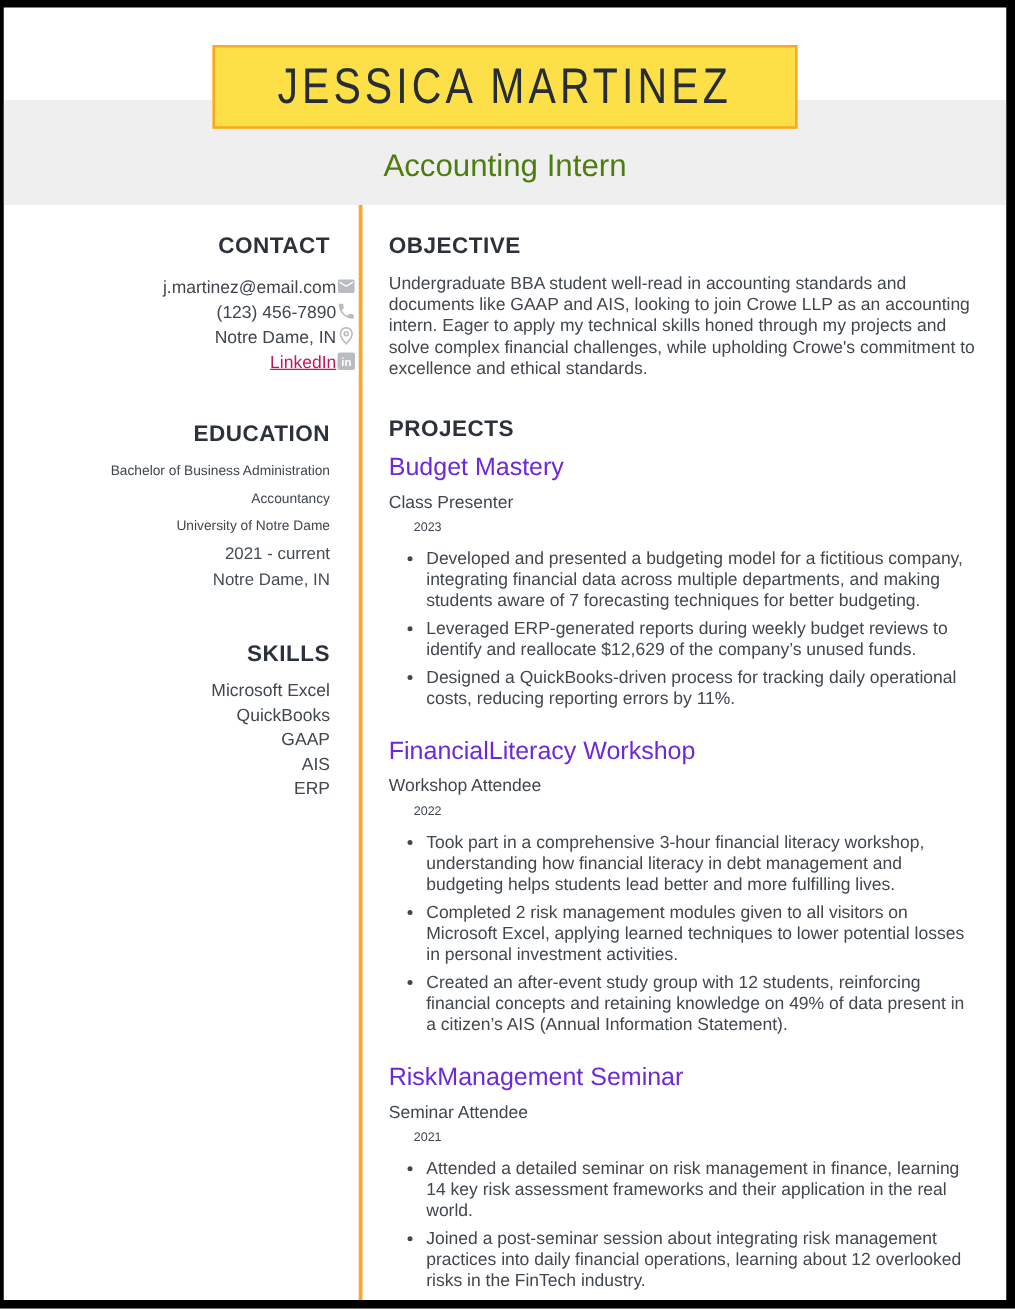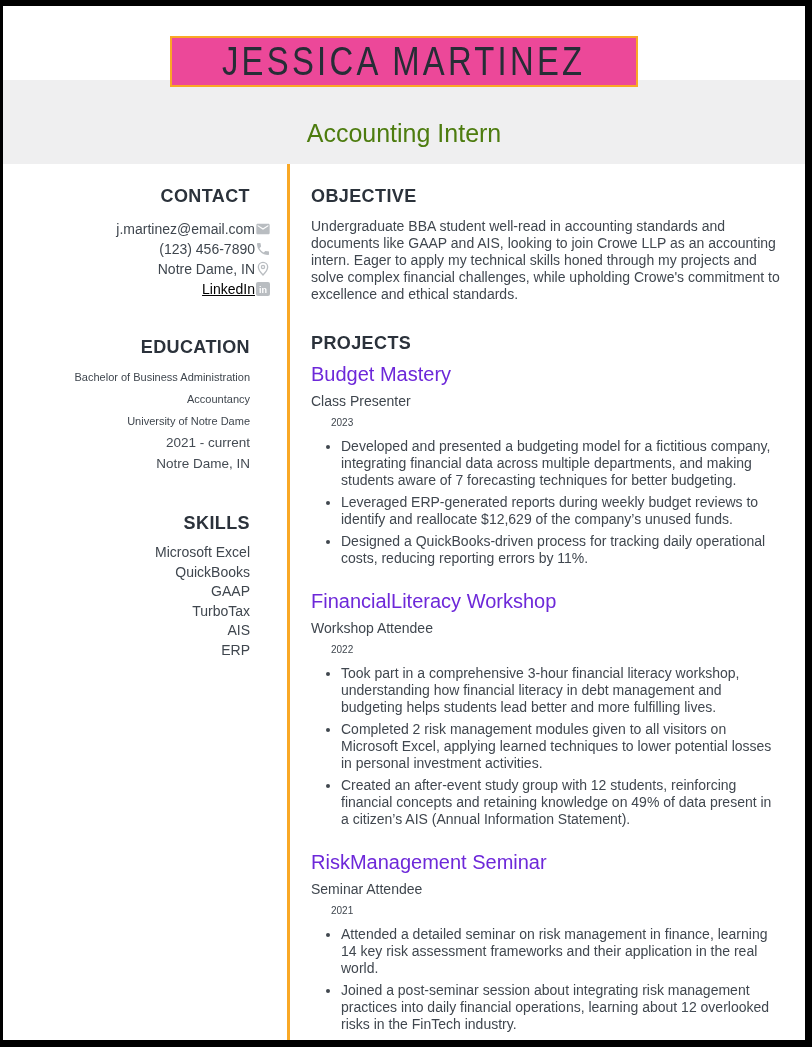--- a/index.html
+++ b/index.html
@@ -13,58 +13,58 @@
     border-right:7px solid #000;
     position:relative; overflow:hidden;
     font-family:"Liberation Sans", sans-serif;
     color:#3f464e;
   }
   
   .header { position:relative; height:158px; }
   .gray-band { position:absolute; left:0; right:0; top:74px; bottom:0; background:#efeff0; }
   .name-box {
     position:absolute; left:50%; top:30px; transform:translateX(-50%);
-    width:468px; height:51px; background:#ec4899;
+    width:468px; height:67px; background:#fde047;
     border:2px solid #f9a826; z-index:2;
     display:flex; align-items:center; justify-content:center;
   }
   .name {
     font-size:40px; font-weight:500; color:#262d36;
     letter-spacing:4px; white-space:nowrap;
     transform:scaleX(0.82); transform-origin:center;
   }
   .subtitle {
     position:absolute; left:0; right:0; top:113px; z-index:2;
     text-align:center; font-size:25px; color:#4d7c0f;
   }
   
   .body { display:flex; height:876px; }
   .sidebar {
     width:284px; flex:0 0 284px;
-    padding:22px 16px 0 10px;
+    padding:22px 2px 0 10px;
     text-align:right;
   }
   .main {
     flex:1;
     border-left:3px solid #f9a826;
     padding:22px 22px 12px 21px;
   }
   .h-section {
     font-size:18px; font-weight:700; color:#2b323b; letter-spacing:0.4px;
   }
   .sidebar .h-section, .sb-text { margin-right:21px; }
   
   .contact-list { margin-top:12px; }
   .contact-row {
     display:flex; justify-content:flex-end; align-items:center;
     gap:0; height:20px; font-size:14px; color:#3f464e;
   }
   .icon { width:16px; height:16px; flex:0 0 16px; display:inline-flex; }
   .icon svg { width:16px; height:16px; }
-  .link { color:#000000; text-decoration:underline; cursor:pointer; }
+  .link { color:#be185d; text-decoration:underline; cursor:pointer; }
   
   .edu-heading { margin-top:38px; }
   .edu-block { margin-top:10px; }
   .edu-line { font-size:11px; line-height:19px; margin-top:3px; color:#3f464e; }
   .edu-sub { font-size:13.5px; line-height:19px; margin-top:2px; color:#444b53; }
   
   .skills-heading { margin-top:40px; }
   .skills-list { margin-top:9px; list-style:none; }
   .skills-list li { font-size:14px; line-height:19.5px; color:#3f464e; }
   
@@ -140,21 +140,20 @@
         <div class="edu-line">University of Notre Dame</div>
         <div class="edu-sub">2021 - current</div>
         <div class="edu-sub">Notre Dame, IN</div>
       </div>
 
       <div class="h-section skills-heading sb-text">SKILLS</div>
       <ul class="skills-list sb-text">
         <li>Microsoft Excel</li>
         <li>QuickBooks</li>
         <li>GAAP</li>
-        <li>TurboTax</li>
         <li>AIS</li>
         <li>ERP</li>
       </ul>
     </div>
 
     <div class="main">
 
       <div class="h-section">OBJECTIVE</div>
       <p class="objective-text">Undergraduate BBA student well-read in accounting standards and documents like GAAP and AIS, looking to join Crowe LLP as an accounting intern. Eager to apply my technical skills honed through my projects and solve complex financial challenges, while upholding Crowe's commitment to excellence and ethical standards.</p>
 

